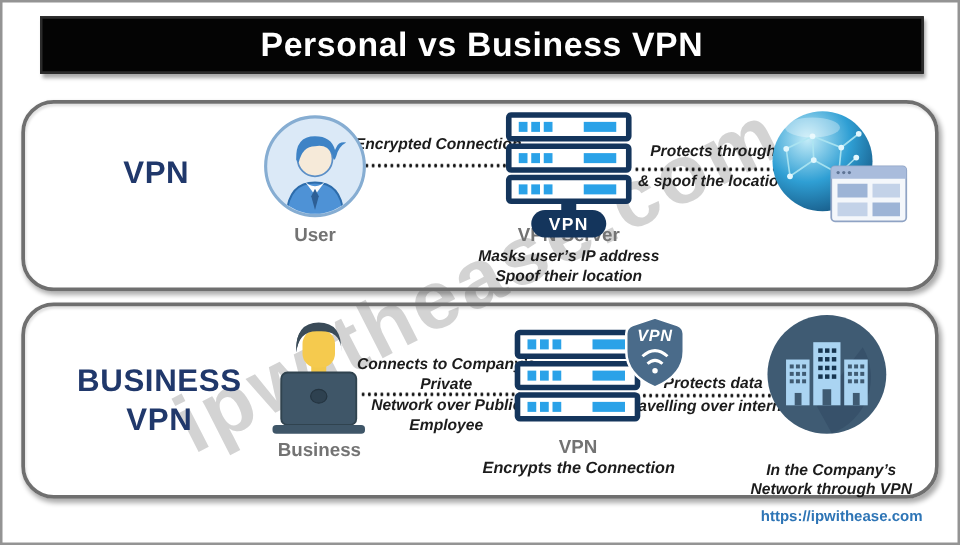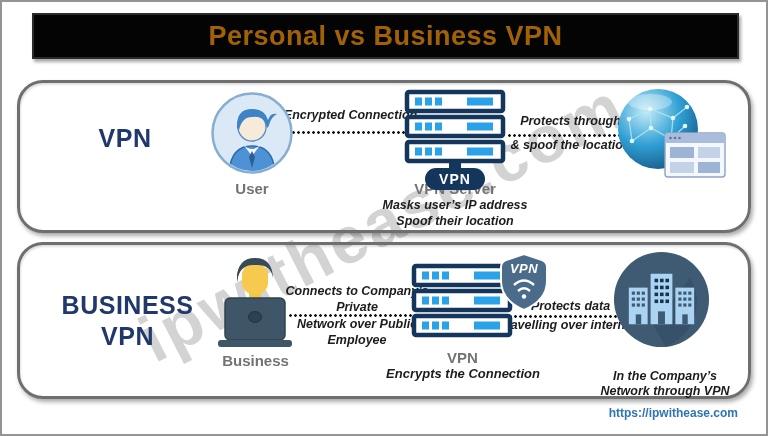--- a/index.html
+++ b/index.html
@@ -5,21 +5,21 @@
   html,body{margin:0;padding:0;background:#fff;}
   #stage{
     position:relative;width:768px;height:436px;box-sizing:border-box;
     background:#fff;border:2px solid #949494;outline:1px solid #dcdcdc;
     font-family:"Liberation Sans",sans-serif;overflow:hidden;
   }
   .banner{
     position:absolute;left:30px;top:11px;width:707px;height:46px;
     background:#040404;border:2px solid #2b2b2b;box-sizing:border-box;
     box-shadow:2px 3px 3px rgba(0,0,0,.35);
-    color:#a16207;font-size:27px;font-weight:700;text-align:center;line-height:42px;
+    color:#ffffff;font-size:27px;font-weight:700;text-align:center;line-height:42px;
     letter-spacing:.5px;
   }
   .panel{
     position:absolute;left:15px;width:734px;box-sizing:border-box;
     border:3px solid #6f6f6f;border-radius:26px;background:transparent;
     box-shadow:2px 3px 4px rgba(0,0,0,.33), inset 1px 2px 2px rgba(0,0,0,.12);
     z-index:2;
   }
   #panel-personal{top:78px;height:153px;}
   #panel-business{top:240px;height:157px;}

